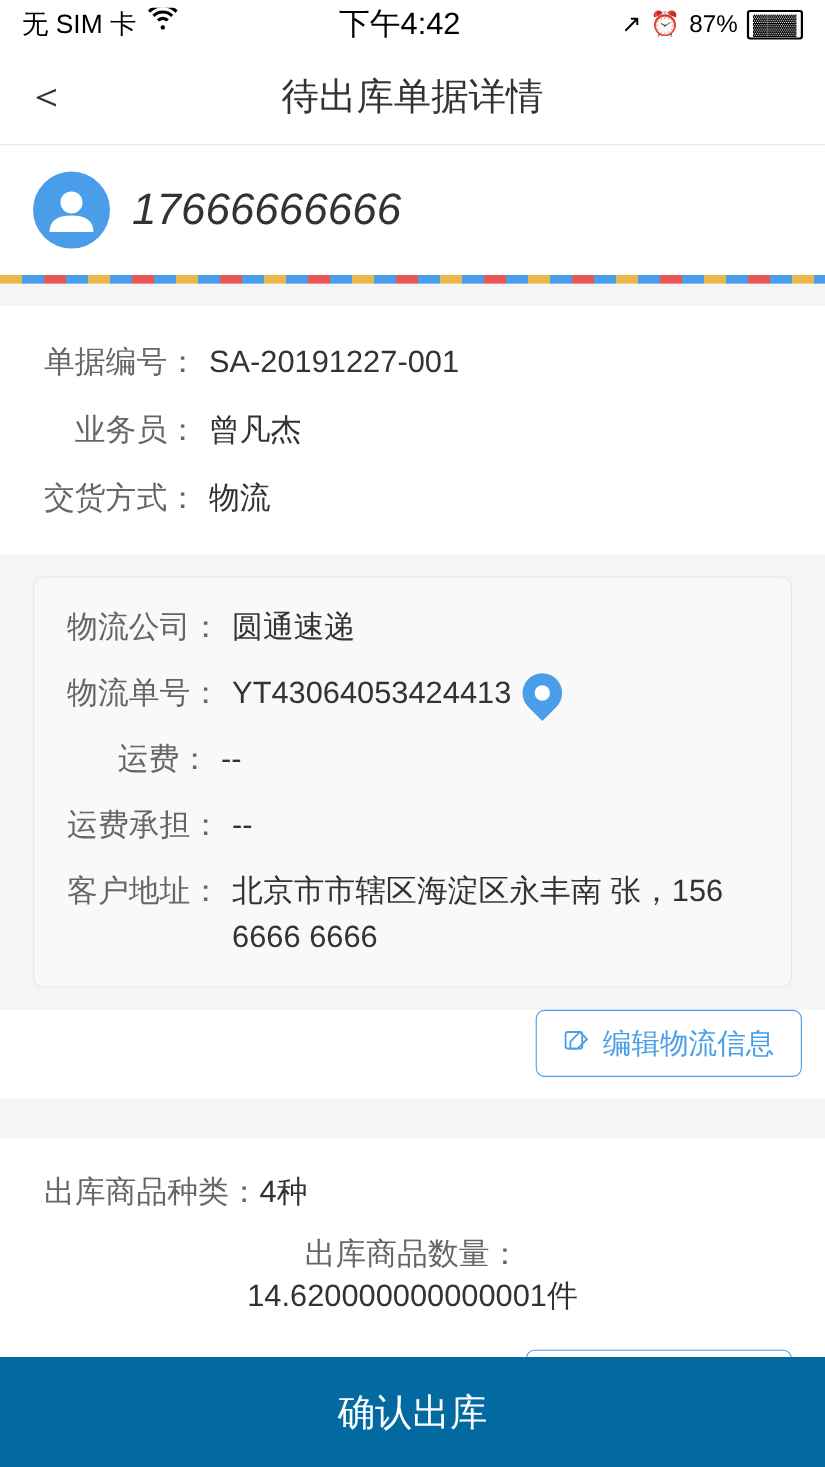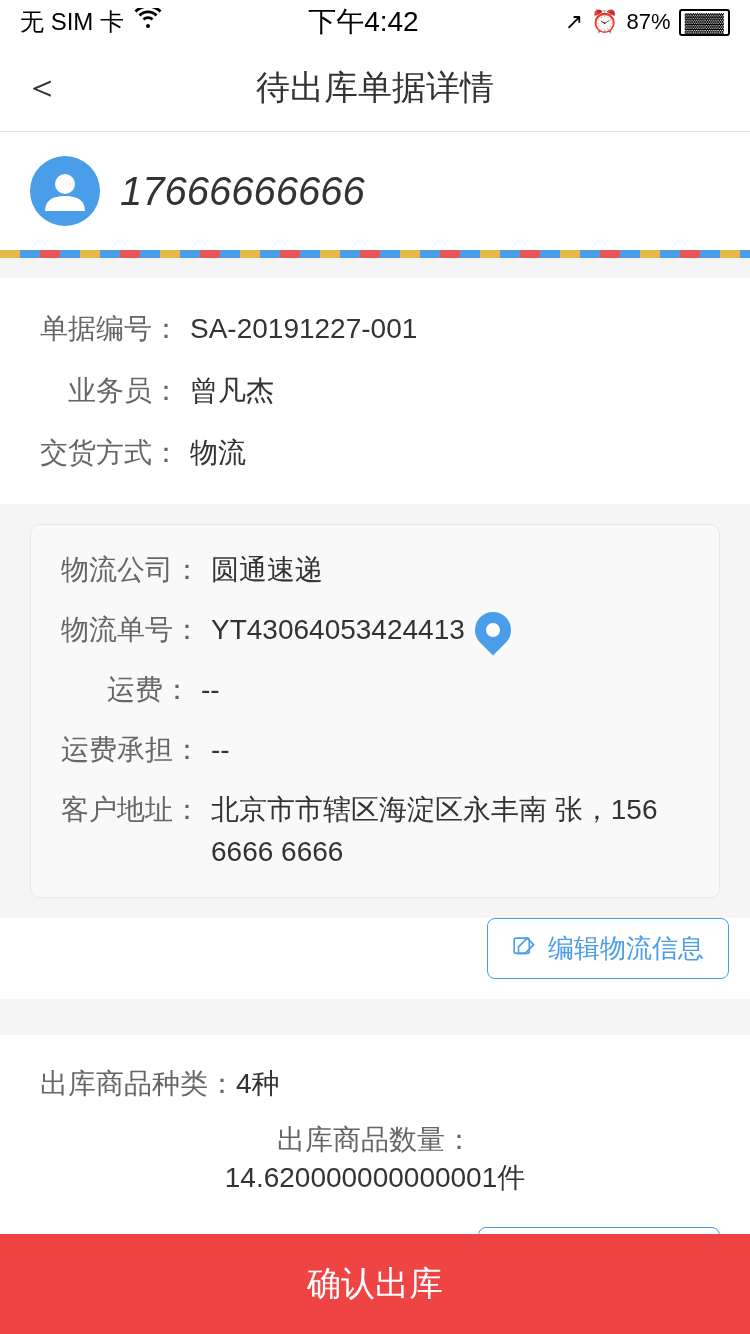--- a/index.html
+++ b/index.html
@@ -246,21 +246,21 @@
       background: #fff;
       justify-content: space-between;
     }
 
     
     .confirm-btn-area {
       position: fixed;
       bottom: 0;
       left: 0;
       width: 750px;
-      background: #ef4444;
+      background: #0369a1;
       height: 100px;
       display: flex;
       align-items: center;
       justify-content: center;
       cursor: pointer;
     }
     .confirm-btn-text {
       color: #fff;
       font-size: 34px;
       font-weight: 500;

